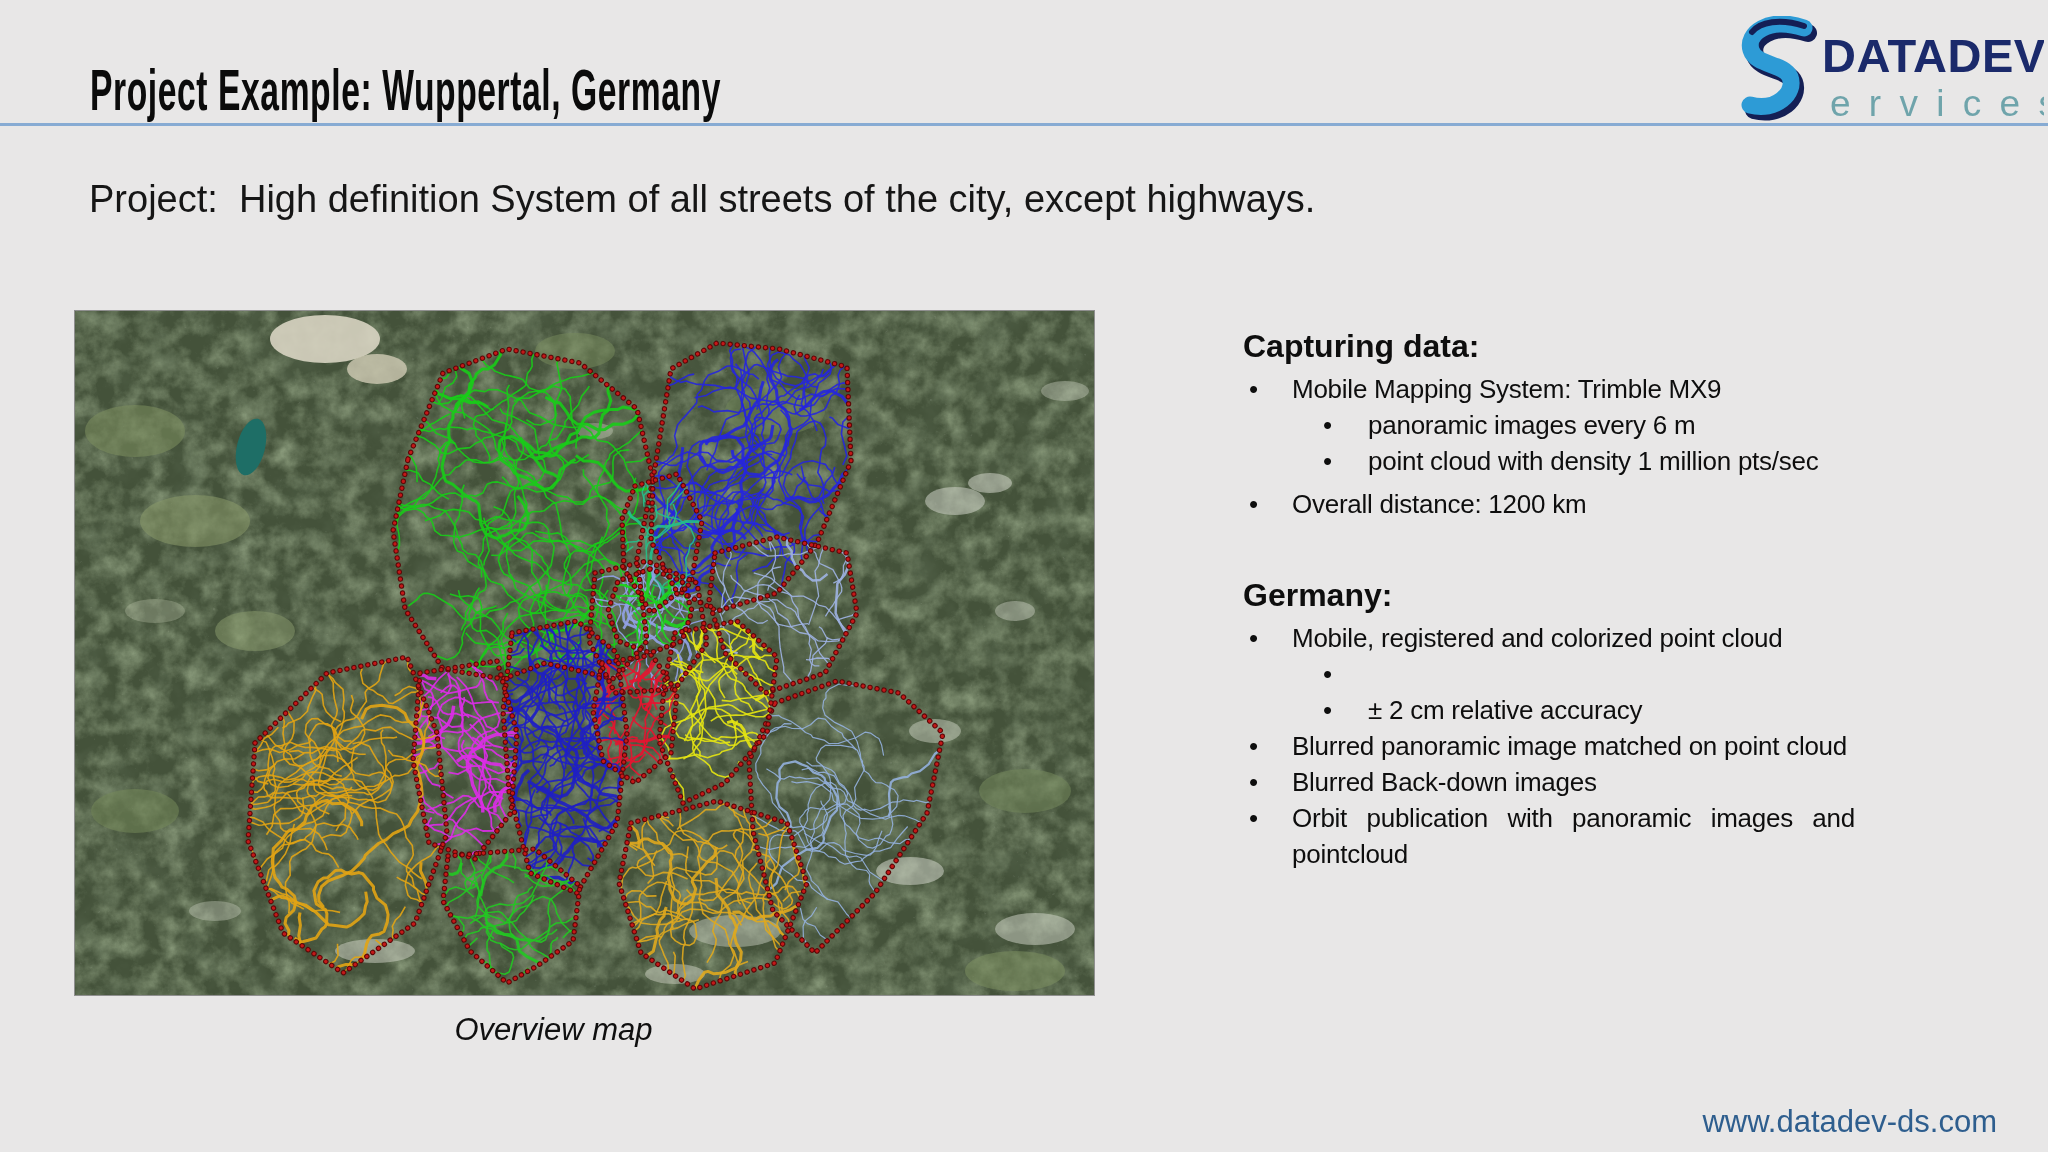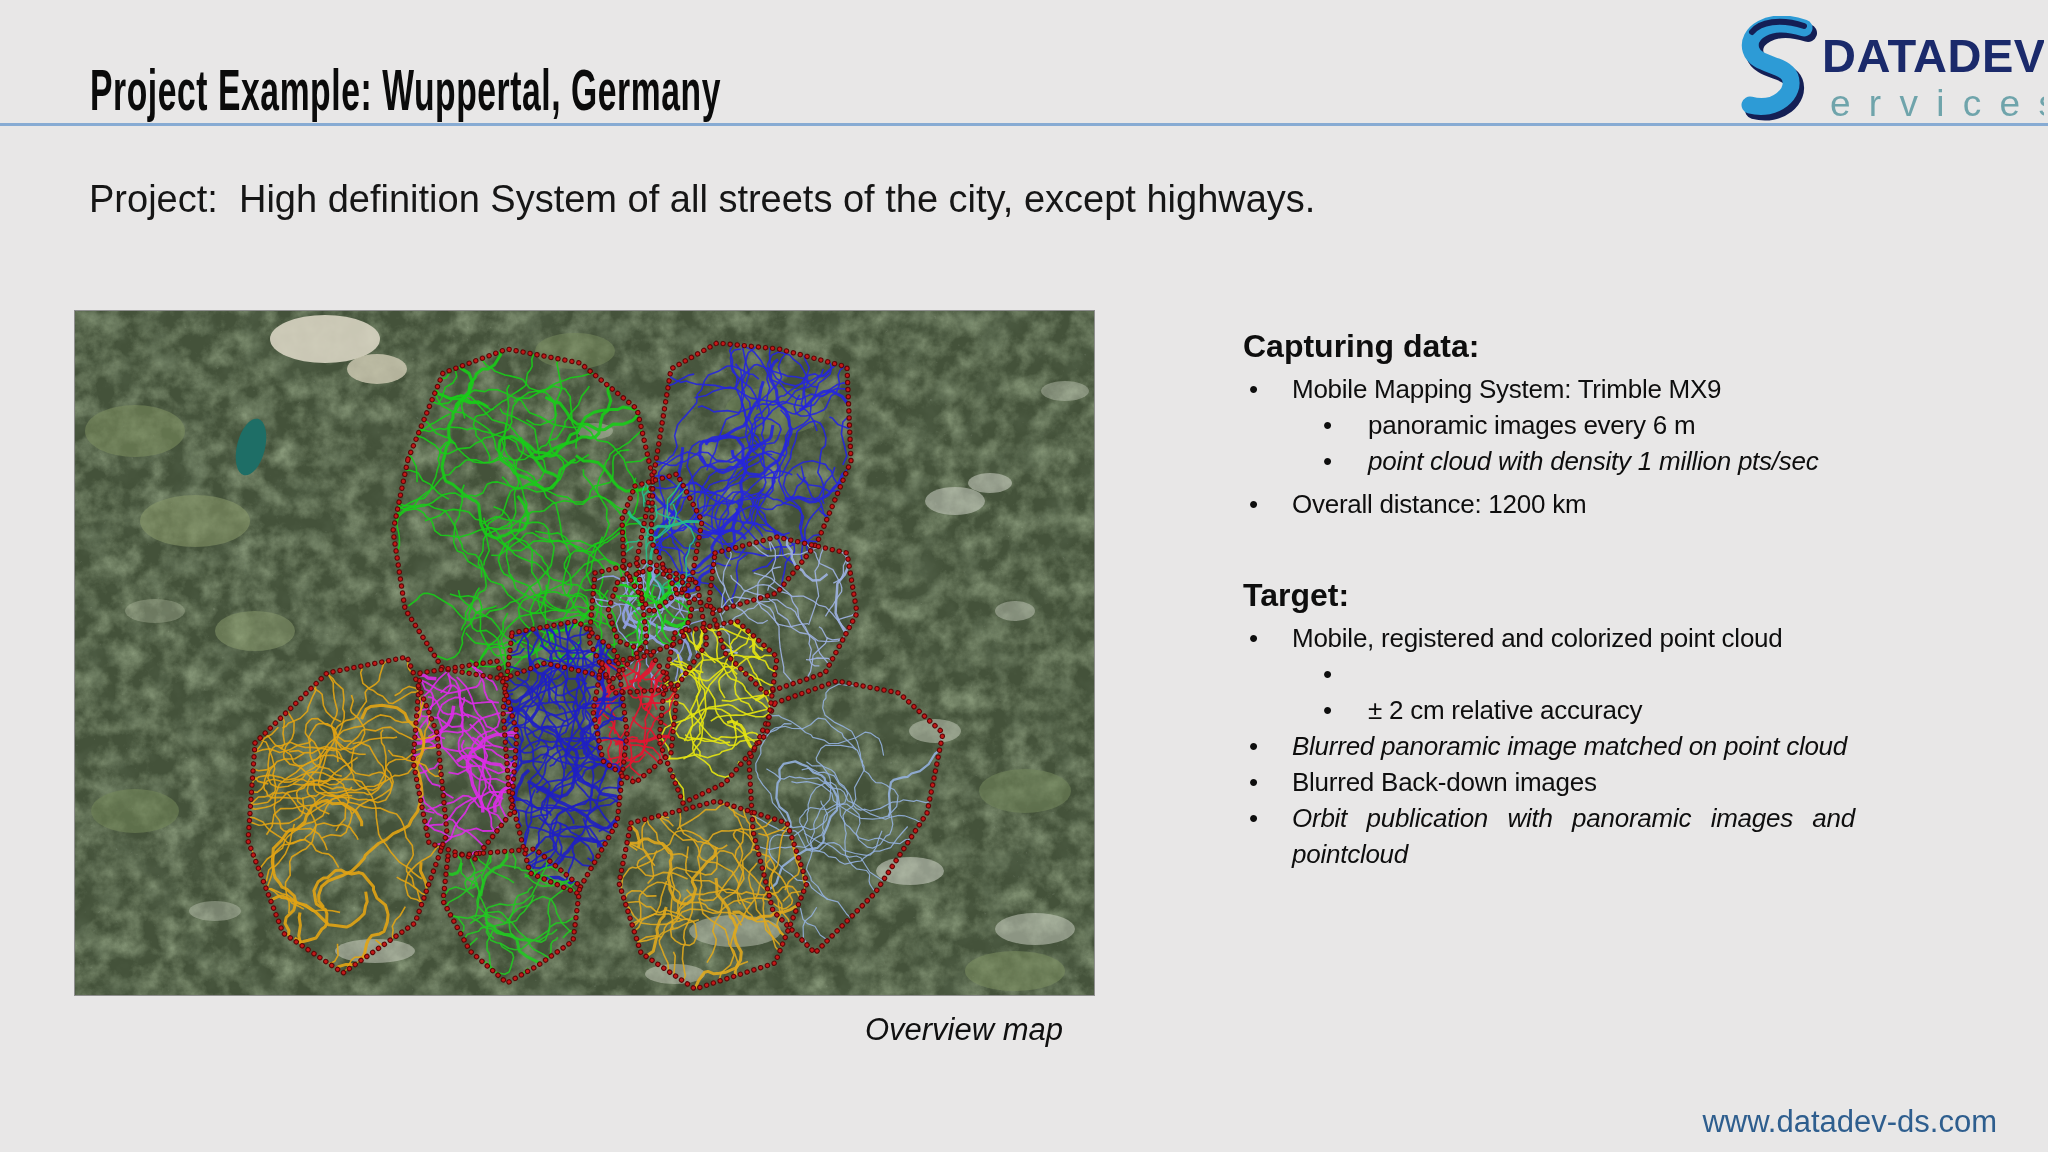--- a/index.html
+++ b/index.html
@@ -27,31 +27,31 @@
   
   .logo{position:absolute;left:1738px;top:16px;width:306px;height:118px;}
   
   .map-wrap{
     position:absolute;left:74px;top:310px;width:1019px;height:684px;
     border:1px solid #8f8f8f;box-sizing:content-box;background:#44523a;
   }
   .map-wrap svg{display:block;}
   .caption{
     position:absolute;left:44px;top:1012px;width:1019px;
-    text-align:right;font-style:italic;font-size:31px;color:#101010;
+    text-align:center;font-style:italic;font-size:31px;color:#101010;
   }
   
   .panel{position:absolute;left:1243px;top:318px;width:612px;color:#0e0e0e;margin-top:7px;}
   .p-heading{font-size:32px;font-weight:700;line-height:42px;margin:0 0 4px 0;}
   .row{display:flex;font-size:26px;line-height:36px;letter-spacing:-0.25px;}
   .row .bu{width:43px;flex:none;padding-left:6px;}
   .row.l2{padding-left:80px;}
   .row.l2 .bu{width:45px;padding-left:0;}
   .row .tx{flex:1;}
-  .tx.just{text-align:justify;font-style:italic;}
+  .tx.just{text-align:justify;}
   .row.sp{margin-top:7px;}
   .sec-gap{height:52px;}
   b{font-weight:400;}
   
   .url{
     position:absolute;right:51px;top:1104px;
     font-size:31px;color:#2e5e8e;text-decoration:none;
   }
 </style>
 </head>
@@ -729,21 +729,21 @@
     <span class="bu">•</span>
     <span class="tx just">point cloud with density 1 million pts/sec</span>
   </div>
   <div class="row sp">
     <span class="bu">•</span>
     <span class="tx">Overall distance: 1200 km</span>
   </div>
 
   <div class="sec-gap"></div>
 
-  <div class="p-heading">Target:</div>
+  <div class="p-heading">Germany:</div>
 
   <div class="row">
     <span class="bu">•</span>
     <span class="tx">Mobile, registered and colorized point cloud</span>
   </div>
   <div class="row l2">
     <span class="bu">•</span>
   </div>
   <div class="row l2">
     <span class="bu">•</span>

